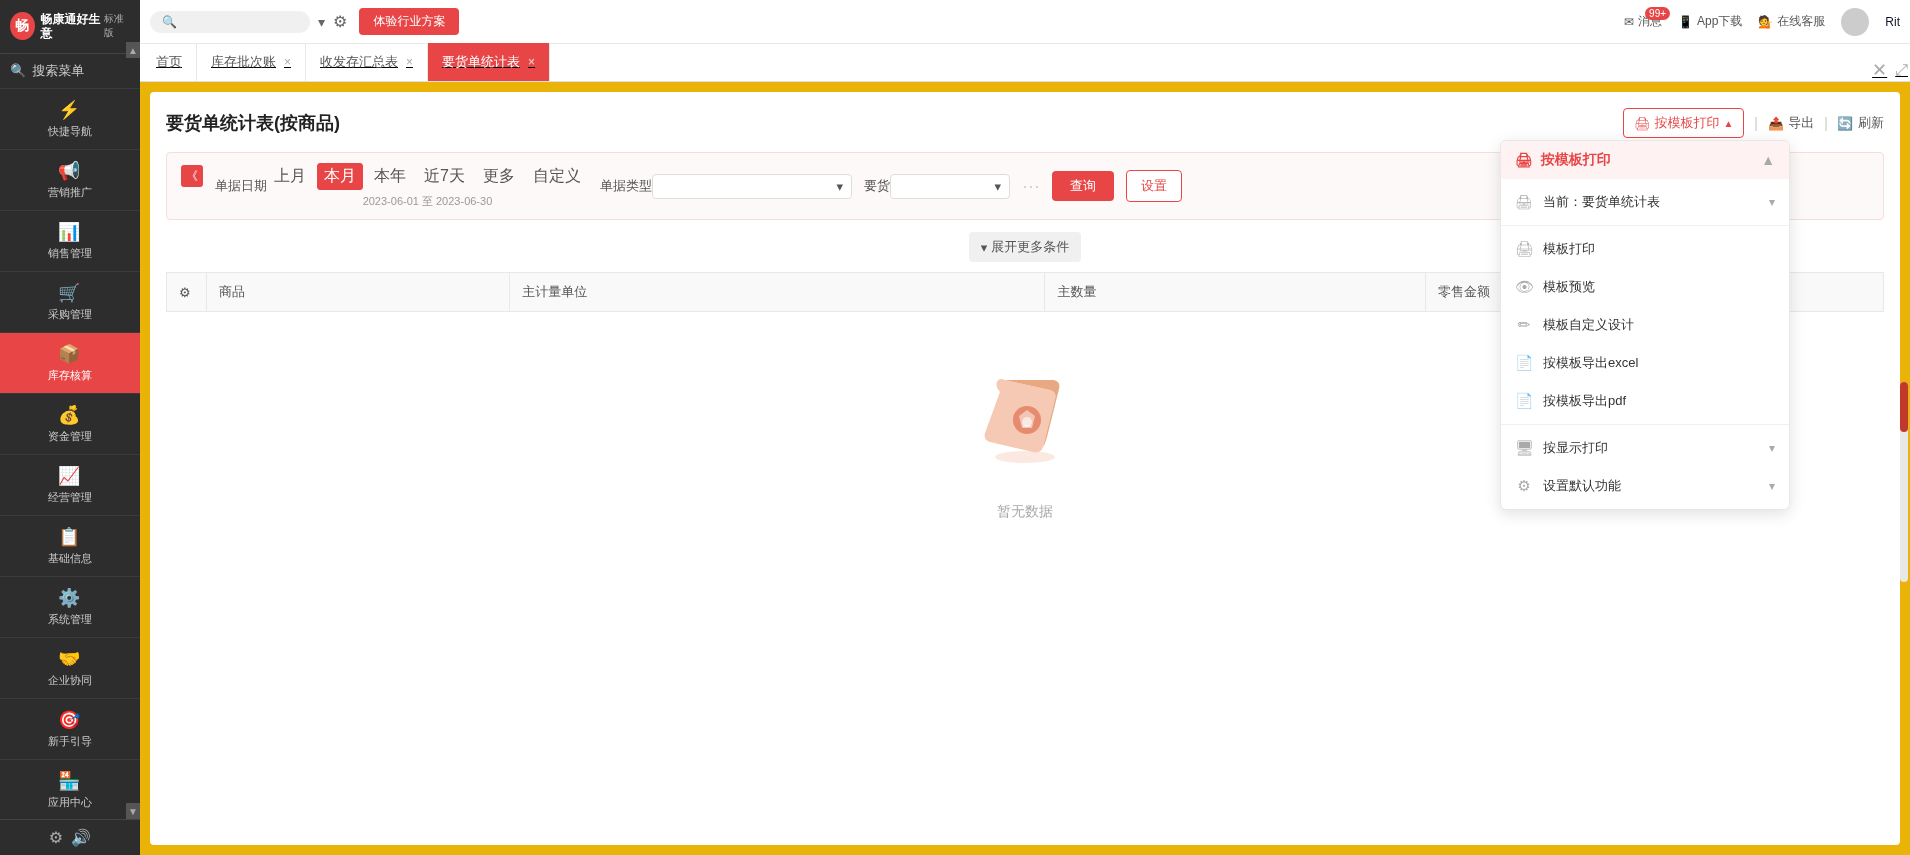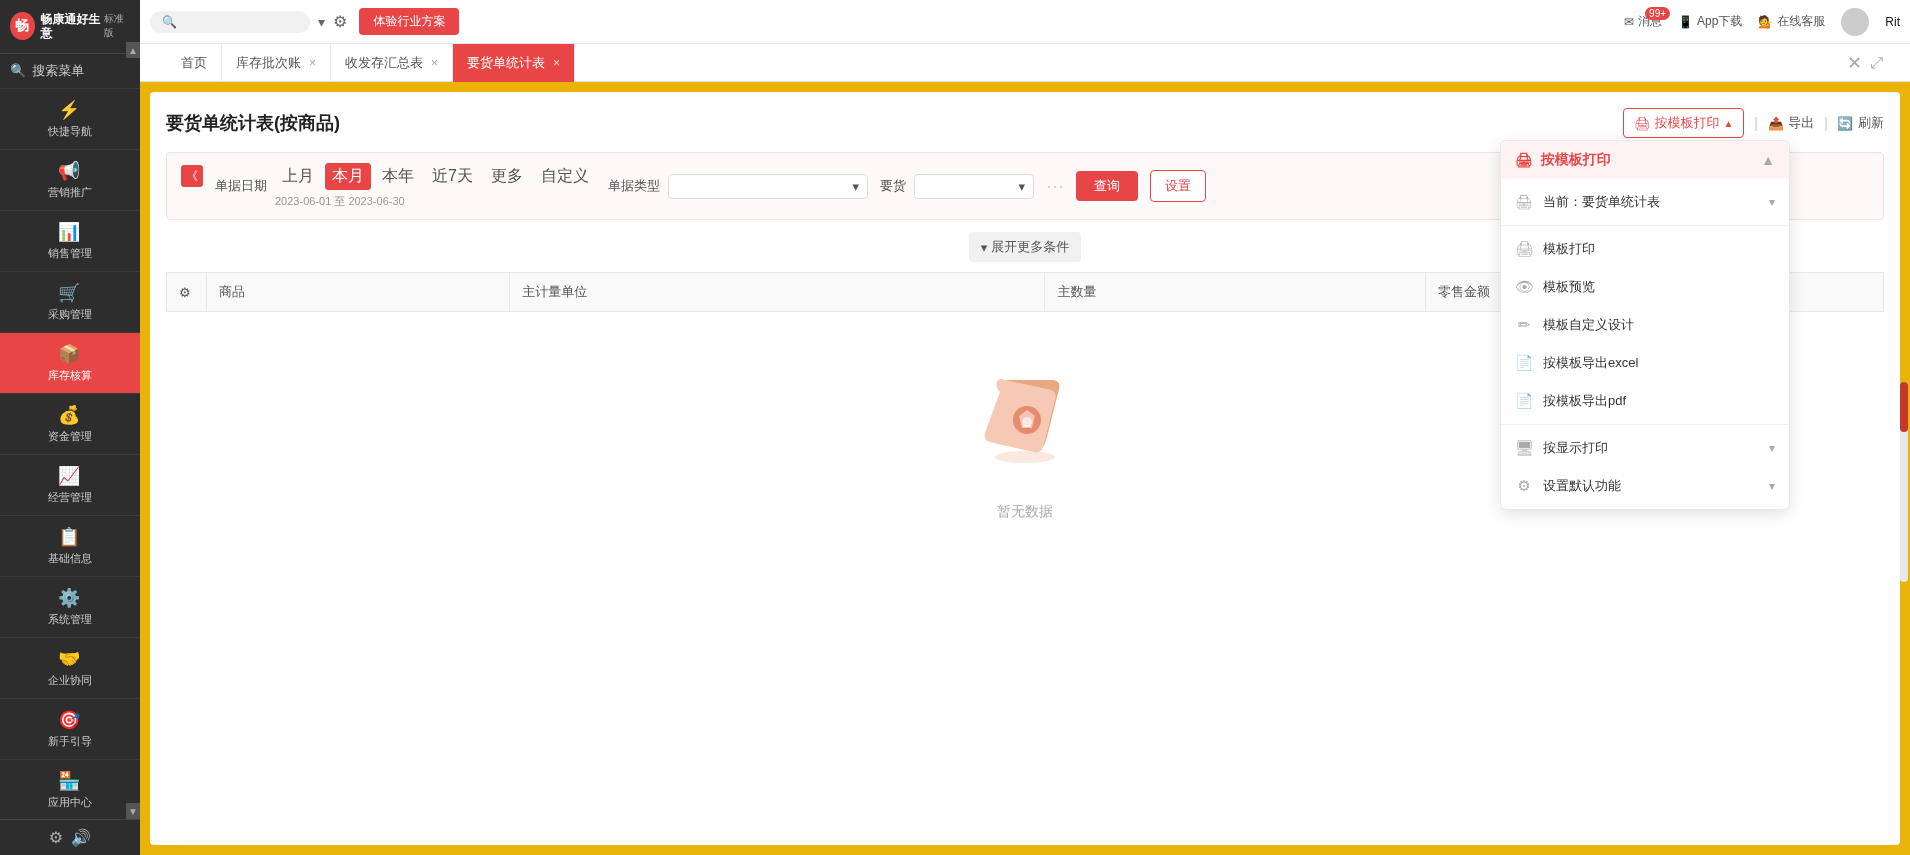--- a/index.html
+++ b/index.html
@@ -207,24 +207,25 @@
     .topbar-username {
       font-size: 12px;
       color: #0f172a;
     }
 
     
     .tabbar {
       background: #fff;
       height: 38px;
       display: flex;
-      align-items: center;
+      align-items: flex-end;
       border-bottom: 1px solid #e0e0e0;
-      padding: 0 27px;
+      padding: 0 2px;
       gap: 0;
+      text-decoration: underline;
     }
     .tab {
       height: 38px;
       display: flex;
       align-items: center;
       padding: 0 14px;
       font-size: 13px;
       color: #555;
       cursor: pointer;
       border-right: 1px solid #e8e8e8;
@@ -351,21 +352,22 @@
     .filter-row {
       flex: 1;
       display: flex;
       align-items: center;
       flex-wrap: wrap;
       gap: 12px;
     }
     .filter-item {
       display: flex;
       align-items: center;
-      gap: 8px;
+      gap: 0;
+      text-align: center;
     }
     .filter-label {
       font-size: 13px;
       color: #555;
       white-space: nowrap;
     }
     .filter-date-group {
       display: flex;
       flex-direction: column;
       gap: 4px;

